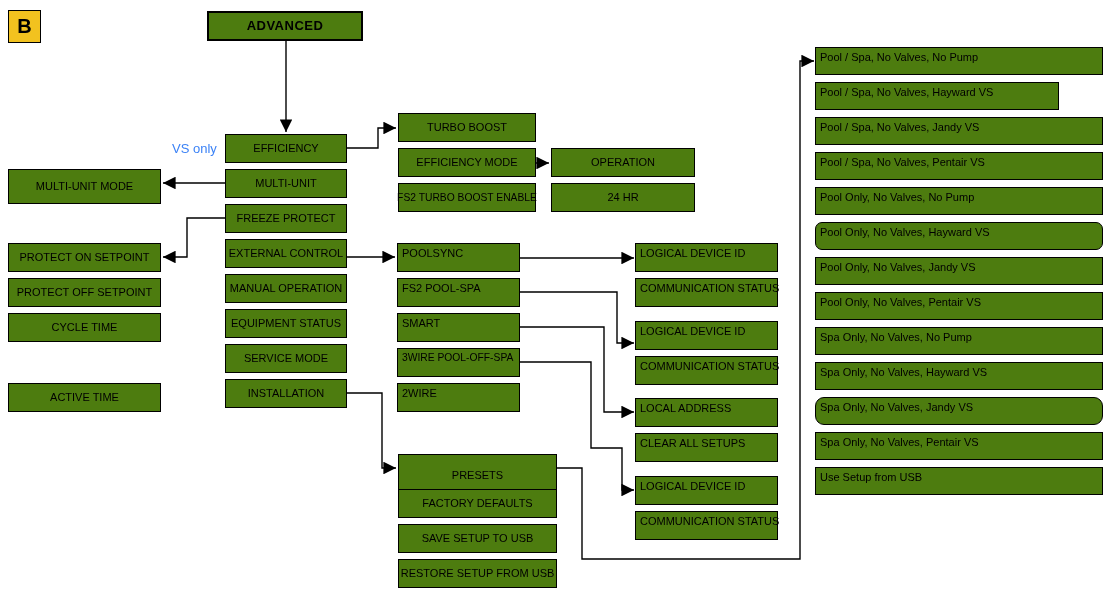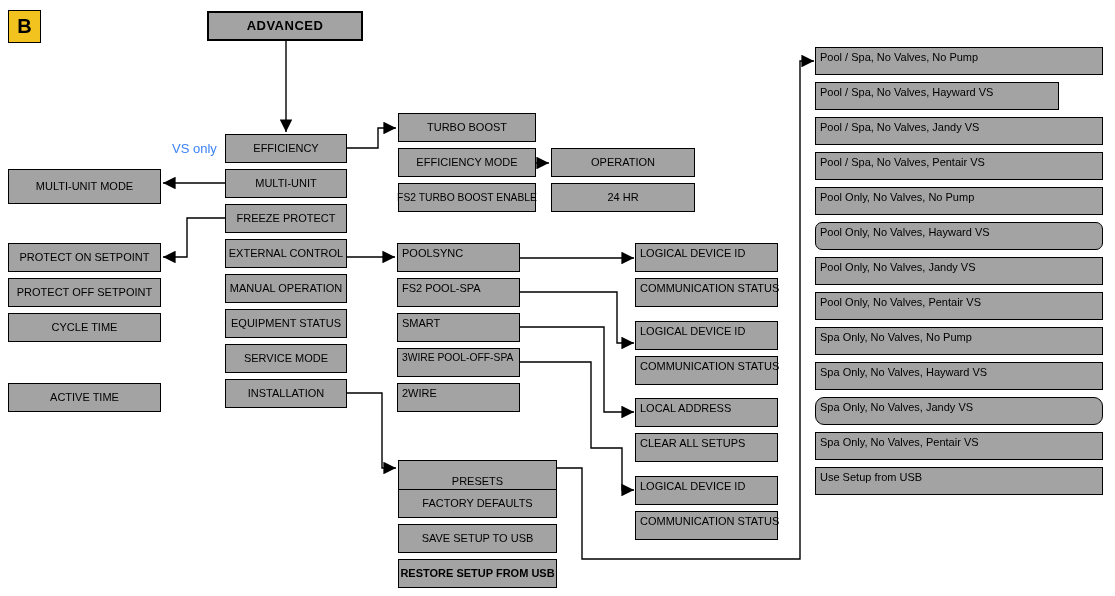--- a/index.html
+++ b/index.html
@@ -2,21 +2,21 @@
 <html><head>
 <meta charset="utf-8">
 <style>
   html,body{margin:0;padding:0;background:#fff;}
   #stage{
     position:relative;width:1115px;height:596px;background:#ffffff;
     font-family:"Liberation Sans", sans-serif;color:#000;overflow:hidden;
   }
   #wires{position:absolute;left:0;top:0;width:1115px;height:596px;z-index:0;}
   .box{
-    position:absolute;box-sizing:border-box;background:#a3a3a3;border:1px solid #000;
+    position:absolute;box-sizing:border-box;background:#4d7c0f;border:1px solid #000;
     z-index:1;font-size:11px;line-height:1.1;white-space:nowrap;
   }
   .c{display:flex;align-items:center;justify-content:center;text-align:center;}
   .l{padding:3px 4px;text-align:left;}
   .tight{font-size:10.3px;}
   .root{border-width:2px;font-weight:bold;font-size:13px;letter-spacing:.5px;}
   .badge{
     position:absolute;left:8px;top:10px;width:31px;height:31px;z-index:1;
     border:1px solid #000;display:flex;align-items:center;justify-content:center;
     font-weight:bold;font-size:20px;
@@ -88,24 +88,24 @@
 
   <div class="box l" style="left:635px;top:243px;width:143px;height:29px;">LOGICAL DEVICE ID</div>
   <div class="box l" style="left:635px;top:278px;width:143px;height:29px;">COMMUNICATION STATUS</div>
   <div class="box l" style="left:635px;top:321px;width:143px;height:29px;">LOGICAL DEVICE ID</div>
   <div class="box l" style="left:635px;top:356px;width:143px;height:29px;">COMMUNICATION STATUS</div>
   <div class="box l" style="left:635px;top:398px;width:143px;height:29px;">LOCAL ADDRESS</div>
   <div class="box l" style="left:635px;top:433px;width:143px;height:29px;">CLEAR ALL SETUPS</div>
   <div class="box l" style="left:635px;top:476px;width:143px;height:29px;">LOGICAL DEVICE ID</div>
   <div class="box l" style="left:635px;top:511px;width:143px;height:29px;">COMMUNICATION STATUS</div>
 
-  <div class="box c" style="left:398px;top:454px;width:159px;height:43px;margin-top:6px;">PRESETS</div>
+  <div class="box c" style="left:398px;top:454px;width:159px;height:43px;">PRESETS</div>
   <div class="box c" style="left:398px;top:489px;width:159px;height:29px;">FACTORY DEFAULTS</div>
   <div class="box c" style="left:398px;top:524px;width:159px;height:29px;">SAVE SETUP TO USB</div>
-  <div class="box c" style="left:398px;top:559px;width:159px;height:29px;font-weight:bold;">RESTORE SETUP FROM USB</div>
+  <div class="box c" style="left:398px;top:559px;width:159px;height:29px;">RESTORE SETUP FROM USB</div>
 
   <div class="box l" style="left:815px;top:47px;width:288px;height:28px;">Pool / Spa, No Valves, No Pump</div>
   <div class="box l" style="left:815px;top:82px;width:244px;height:28px;">Pool / Spa, No Valves, Hayward VS</div>
   <div class="box l" style="left:815px;top:117px;width:288px;height:28px;">Pool / Spa, No Valves, Jandy VS</div>
   <div class="box l" style="left:815px;top:152px;width:288px;height:28px;">Pool / Spa, No Valves, Pentair VS</div>
   <div class="box l" style="left:815px;top:187px;width:288px;height:28px;">Pool Only, No Valves, No Pump</div>
   <div class="box l" style="left:815px;top:222px;width:288px;height:28px;border-radius:7px;">Pool Only, No Valves, Hayward VS</div>
   <div class="box l" style="left:815px;top:257px;width:288px;height:28px;">Pool Only, No Valves, Jandy VS</div>
   <div class="box l" style="left:815px;top:292px;width:288px;height:28px;">Pool Only, No Valves, Pentair VS</div>
   <div class="box l" style="left:815px;top:327px;width:288px;height:28px;">Spa Only, No Valves, No Pump</div>

